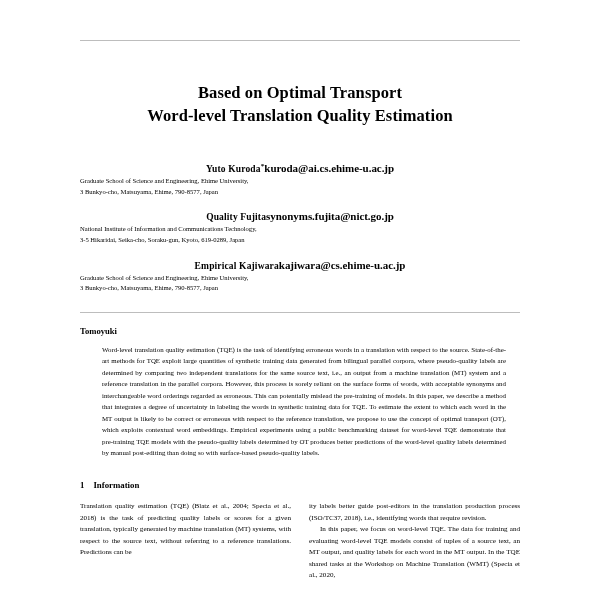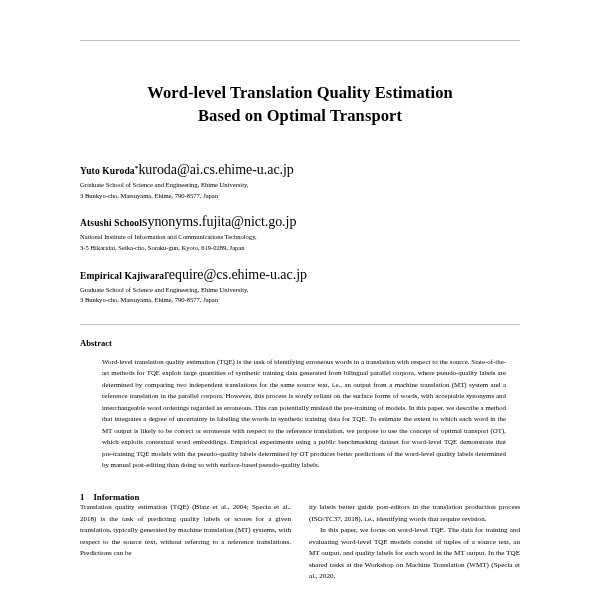--- a/index.html
+++ b/index.html
@@ -48,37 +48,38 @@
   }
   
   .authors {
     margin-top: 34px;
   }
   .author-block {
     margin-bottom: 13px;
   }
   .author-head {
     display: flex;
-    justify-content: flex-start;
+    justify-content: center;
     align-items: baseline;
   }
   .author-name {
     font-weight: bold;
     font-size: 9.5px;
     letter-spacing: 0.15px;
   }
   .author-name sup {
     font-size: 7px;
     font-weight: bold;
     vertical-align: super;
     line-height: 0;
   }
   .author-email {
-    font-size: 14px;
+    font-size: 11px;
     letter-spacing: -0.05px;
+    font-weight: bold;
   }
   .affil {
     font-size: 6.6px;
     line-height: 1.62;
     margin-top: 2px;
     letter-spacing: -0.02px;
   }
   
   .rule-abstract {
     margin-top: 18px;
@@ -105,20 +106,21 @@
     margin-top: 22px;
     display: flex;
     gap: 9px;
   }
   .section-num {
     display: inline-block;
   }
   .columns {
     display: flex;
     gap: 18px;
+    margin-top: 11px;
   }
   .col {
     width: 211px;
     font-size: 7.1px;
     line-height: 1.62;
     text-align: justify;
     letter-spacing: -0.02px;
   }
   .col p {
     margin: 0;
@@ -130,64 +132,64 @@
 </head>
 <body>
 
 <div class="page">
 
   <div class="rule rule-top"></div>
 
   <div class="content">
 
     <div class="title">
+      <span class="title-line">Based on Optimal Transport</span>
       <span class="title-line">Word-level Translation Quality Estimation</span>
-      <span class="title-line">Based on Optimal Transport</span>
     </div>
 
     <div class="authors">
 
       <div class="author-block">
         <div class="author-head">
           <div class="author-name"><span>Yuto Kuroda</span><sup>*</sup></div>
           <div class="author-email">kuroda@ai.cs.ehime-u.ac.jp</div>
         </div>
         <div class="affil">
           <div>Graduate School of Science and Engineering, Ehime University,</div>
           <div>3 Bunkyo-cho, Matsuyama, Ehime, 790-8577, Japan</div>
         </div>
       </div>
 
       <div class="author-block">
         <div class="author-head">
-          <div class="author-name"><span>Atsushi School</span><sup></sup></div>
+          <div class="author-name"><span>Quality Fujita</span><sup></sup></div>
           <div class="author-email">synonyms.fujita@nict.go.jp</div>
         </div>
         <div class="affil">
           <div>National Institute of Information and Communications Technology,</div>
           <div>3-5 Hikaridai, Seika-cho, Soraku-gun, Kyoto, 619-0289, Japan</div>
         </div>
       </div>
 
       <div class="author-block">
         <div class="author-head">
           <div class="author-name"><span>Empirical Kajiwara</span><sup></sup></div>
-          <div class="author-email">require@cs.ehime-u.ac.jp</div>
+          <div class="author-email">kajiwara@cs.ehime-u.ac.jp</div>
         </div>
         <div class="affil">
           <div>Graduate School of Science and Engineering, Ehime University,</div>
           <div>3 Bunkyo-cho, Matsuyama, Ehime, 790-8577, Japan</div>
         </div>
       </div>
 
     </div>
 
     <div class="rule rule-abstract"></div>
 
-    <div class="abstract-head">Abstract</div>
+    <div class="abstract-head">Tomoyuki</div>
     <div class="abstract-body">Word-level translation quality estimation (TQE) is the task of identifying erroneous words in a translation with respect to the source. State-of-the-art methods for TQE exploit large quantities of synthetic training data generated from bilingual parallel corpora, where pseudo-quality labels are determined by comparing two independent translations for the same source text, i.e., an output from a machine translation (MT) system and a reference translation in the parallel corpora. However, this process is sorely reliant on the surface forms of words, with acceptable synonyms and interchangeable word orderings regarded as erroneous. This can potentially mislead the pre-training of models. In this paper, we describe a method that integrates a degree of uncertainty in labeling the words in synthetic training data for TQE. To estimate the extent to which each word in the MT output is likely to be correct or erroneous with respect to the reference translation, we propose to use the concept of optimal transport (OT), which exploits contextual word embeddings. Empirical experiments using a public benchmarking dataset for word-level TQE demonstrate that pre-training TQE models with the pseudo-quality labels determined by OT produces better predictions of the word-level quality labels determined by manual post-editing than doing so with surface-based pseudo-quality labels.</div>
 
     <div class="section-head">
       <span class="section-num">1</span>
       <span>Information</span>
     </div>
 
     <div class="columns">
       <div class="col">
         <p>Translation quality estimation (TQE) (Blatz et al., 2004; Specia et al., 2018) is the task of predicting quality labels or scores for a given translation, typically generated by machine translation (MT) systems, with respect to the source text, without referring to a reference translations. Predictions can be</p>

